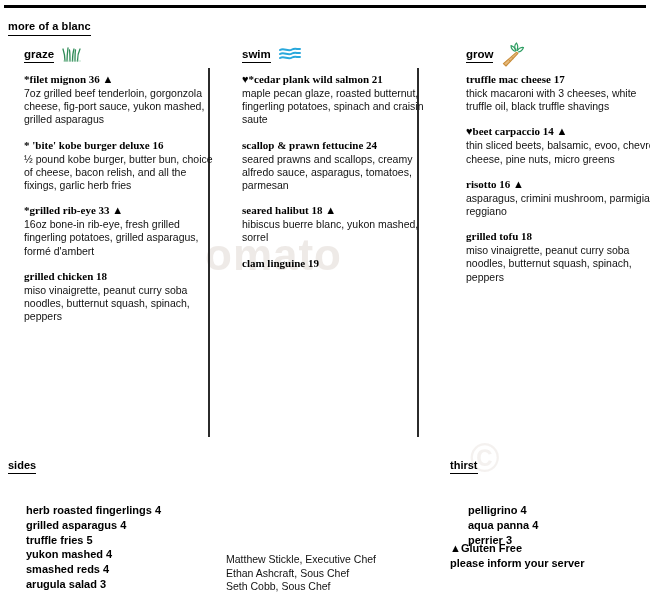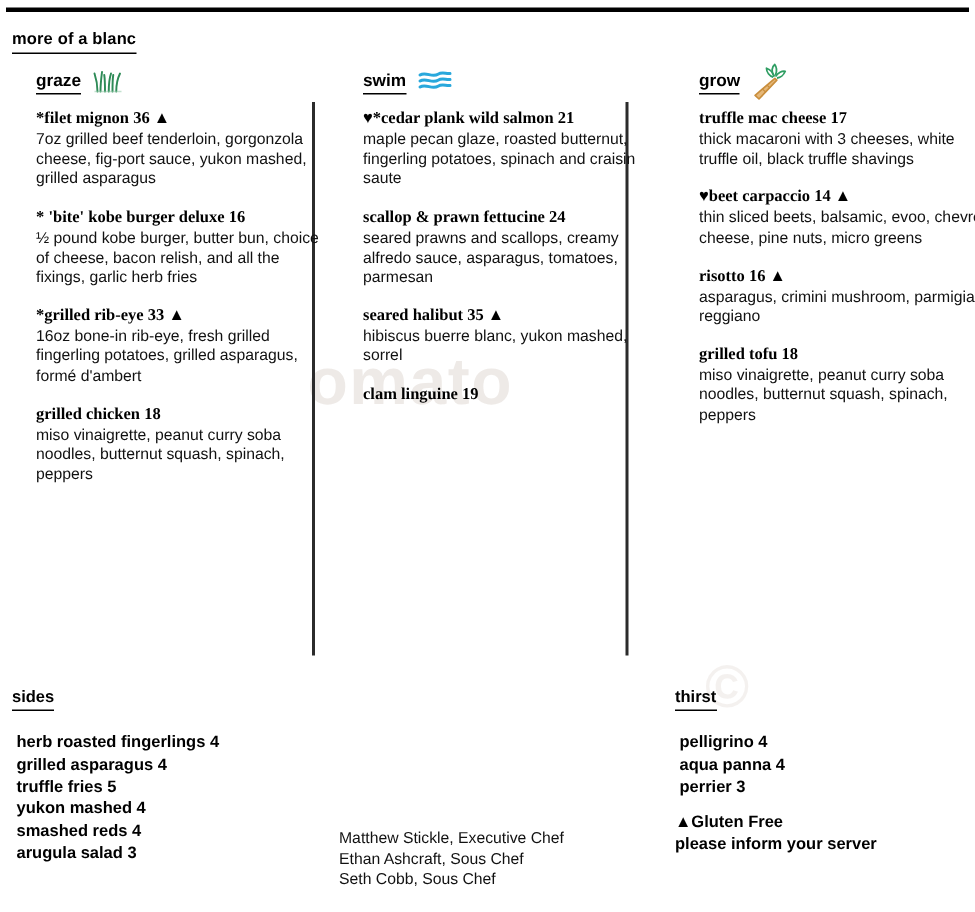--- a/index.html
+++ b/index.html
@@ -109,21 +109,21 @@
 
   .mini-head {
     font-size: 11px;
     font-weight: bold;
     display: inline-block;
     border-bottom: 1.5px solid #000;
     padding-bottom: 2px;
     line-height: 12px;
     margin-bottom: 11px;
   }
-  .mini-list { list-style: none; margin: 3px; padding: 0; }
+  .mini-list { list-style: none; margin: 18px; padding: 0; }
   .mini-list li {
     font-size: 11px;
     font-weight: bold;
     line-height: 14.8px;
   }
 
   .chefs {
     position: absolute;
     left: 226px;
     top: 553px;
@@ -237,21 +237,21 @@
 
     <div class="dish">
       <div class="dish-name">♥*cedar plank wild salmon 21</div>
       <div class="dish-desc">maple pecan glaze, roasted butternut, fingerling potatoes, spinach and craisin saute</div>
     </div>
     <div class="dish">
       <div class="dish-name">scallop &amp; prawn fettucine 24</div>
       <div class="dish-desc">seared prawns and scallops, creamy alfredo sauce, asparagus, tomatoes, parmesan</div>
     </div>
     <div class="dish">
-      <div class="dish-name">seared halibut 35 ▲</div>
+      <div class="dish-name">seared halibut 18 ▲</div>
       <div class="dish-desc">hibiscus buerre blanc, yukon mashed, sorrel</div>
     </div>
     <div class="dish">
       <div class="dish-name">clam linguine 19</div>
     </div>
   </div>
 
   <div class="col col-grow">
     <div class="col-head">
       <span class="label">grow</span>

